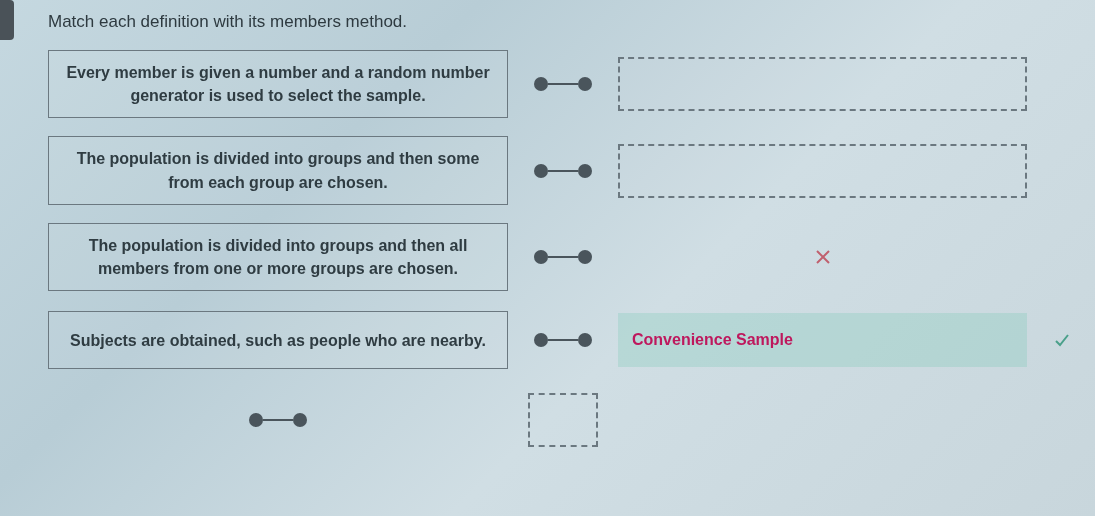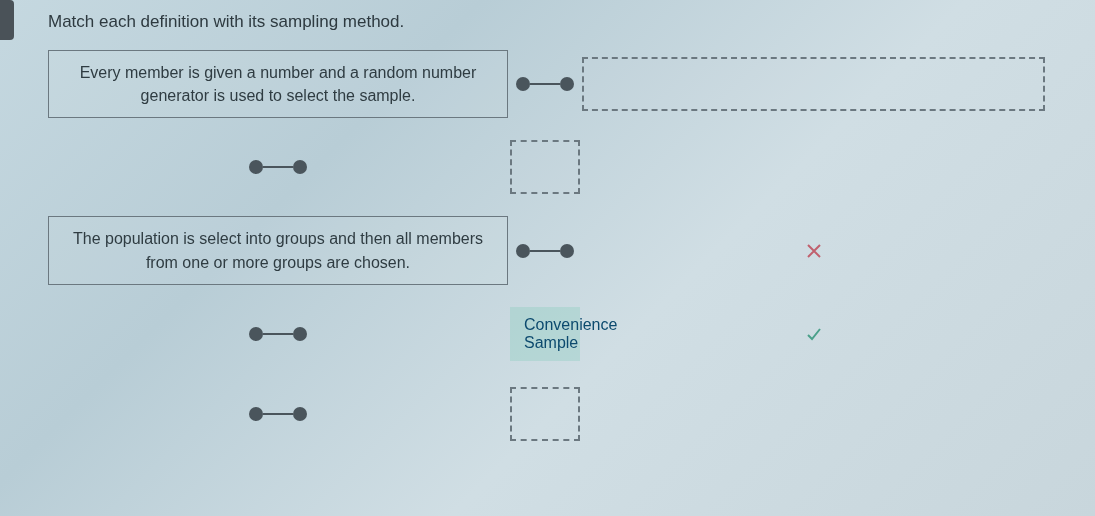--- a/index.html
+++ b/index.html
@@ -22,23 +22,24 @@
     left: 0; top: 0;
     width: 14px; height: 40px;
     background: #4a5258;
     border-radius: 0 4px 4px 0;
   }
   .rows { padding: 0 18px 0 48px; }
   .row {
     display: grid;
     grid-template-columns: 460px 70px 1fr 30px;
     align-items: center;
-    gap: 2px;
+    gap: 20px;
     margin-bottom: 18px;
     min-height: 62px;
+    font-weight: bold;
   }
   .def-card {
     border: 1px solid #6b7880;
     background: rgba(255,255,255,0.05);
     padding: 10px 14px;
     text-align: center;
     font-size: 16px;
     line-height: 1.45;
     color: #2f3c42;
     min-height: 58px;
@@ -70,84 +71,90 @@
   .target.empty {
     border: 2px dashed #6b7880;
     background: rgba(255,255,255,0.02);
   }
   .target.wrong {
     background: rgba(226,120,130,0.28);
     color: #3a4448;
   }
   .target.correct {
     background: rgba(120,200,180,0.28);
-    color: #0c4a6e;
+    color: #be185d;
   }
   .mark {
     display: flex;
     align-items: center;
     justify-content: center;
     font-size: 20px;
   }
   .mark.x { color: #c0606e; }
   .mark.check { color: #4aa08a; }
 </style>
 </head>
 <body>
 
 <div class="tab-nub"></div>
 
-<div class="instruction">Match each definition with its sampling method.</div>
+<div class="instruction">Match each definition with its members method.</div>
 
 <div class="rows">
 
   <div class="row">
     <div class="def-card">
       <span>Every member is given a number and  a random number generator is used to select the sample.</span>
     </div>
     <div class="connector">
       <span class="dot"></span>
       <span class="line"></span>
       <span class="dot"></span>
     </div>
     <div class="target empty">
       <span></span>
     </div>
     <div class="mark"></div>
   </div>
 
   <div class="row">
+    <div class="def-card">
+      <span>The population is divided into groups and then some from each group are chosen.</span>
+    </div>
     <div class="connector">
       <span class="dot"></span>
       <span class="line"></span>
       <span class="dot"></span>
     </div>
     <div class="target empty">
       <span></span>
     </div>
     <div class="mark"></div>
   </div>
 
   <div class="row">
     <div class="def-card">
-      <span>The population is select into groups and then all members from one or more groups are chosen.</span>
+      <span>The population is divided into groups and then all members from one or more groups are chosen.</span>
     </div>
     <div class="connector">
       <span class="dot"></span>
       <span class="line"></span>
       <span class="dot"></span>
     </div>
     <div class="mark x">
       <svg width="16" height="16" viewBox="0 0 16 16">
           <path d="M2 2 L14 14 M14 2 L2 14" stroke="#c0606e" stroke-width="2" fill="none"></path>
         </svg>
     </div>
   </div>
 
   <div class="row">
+    <div class="def-card">
+      <span>Subjects are obtained, such as people who are nearby.</span>
+    </div>
     <div class="connector">
       <span class="dot"></span>
       <span class="line"></span>
       <span class="dot"></span>
     </div>
     <div class="target correct">
       <span>Convenience Sample</span>
     </div>
     <div class="mark check">
       <svg width="18" height="18" viewBox="0 0 18 18">

